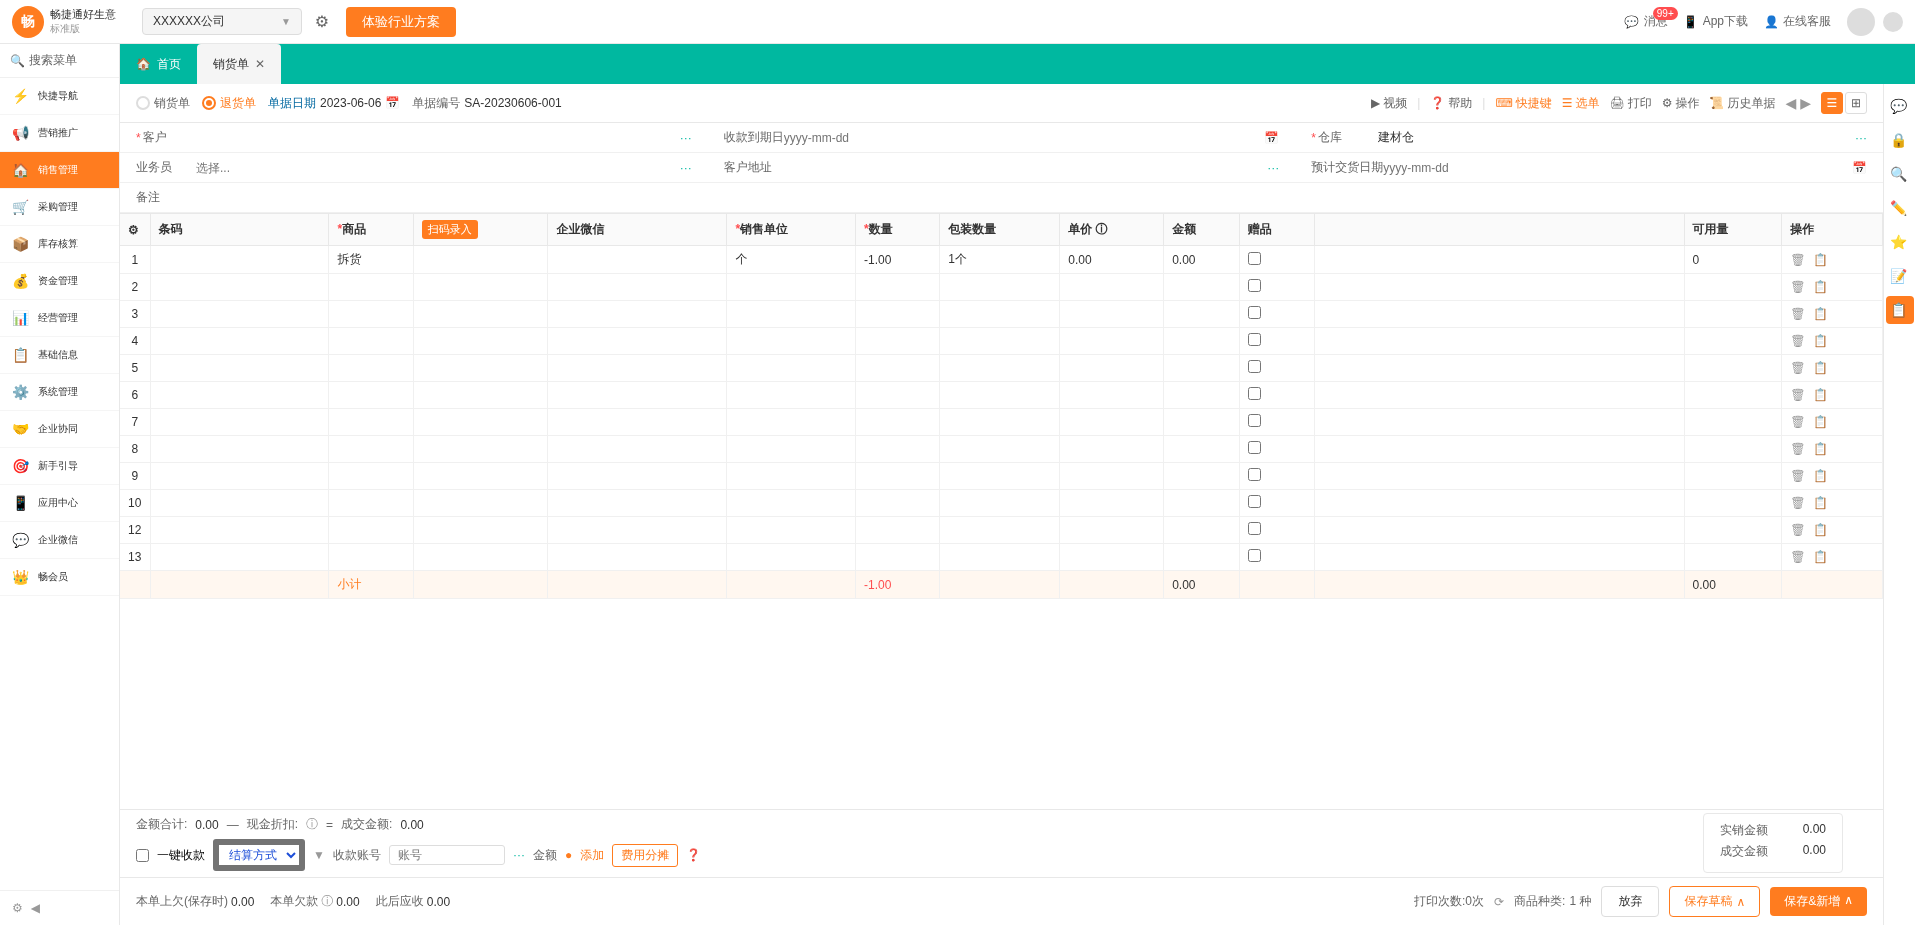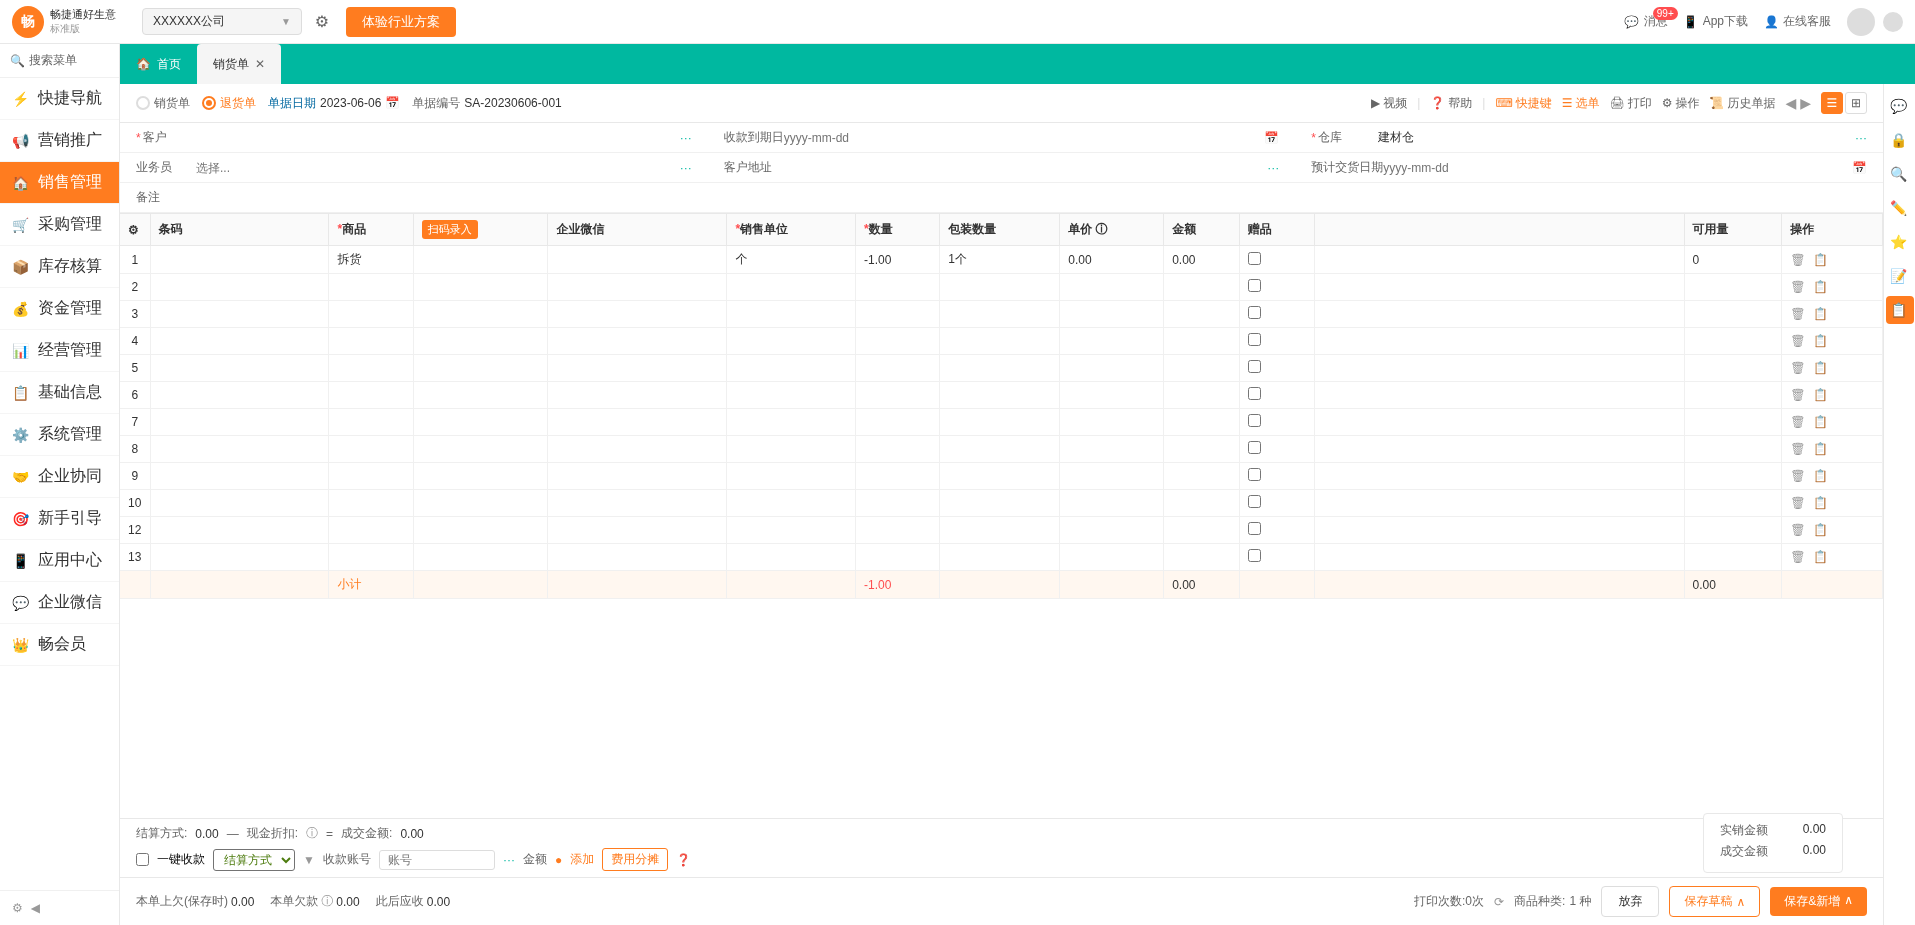--- a/index.html
+++ b/index.html
@@ -82,21 +82,21 @@
     }
     .sidebar-item {
       display: flex; align-items: center; gap: 8px;
       padding: 10px 12px; cursor: pointer; color: #333;
       border-bottom: 1px solid #f5f5f5;
     }
     .sidebar-item.active {
       background: #ff7c1f; color: white; border-radius: 0;
     }
     .sidebar-item .icon { font-size: 14px; width: 18px; text-align: center; }
-    .sidebar-item .label { font-size: 16px; }
+    .sidebar-item .label { font-size: 10px; }
     .sidebar-bottom {
       margin-top: auto; display: flex; align-items: center;
       padding: 10px 12px; border-top: 1px solid #f0f0f0; gap: 8px;
     }
 
     
     .tab-bar {
       background: #00b8a0;
       display: flex; align-items: center;
       position: absolute; top: 44px; left: 120px; right: 0;
@@ -196,22 +196,22 @@
     }
     .calc-label { color: #666; }
     .calc-value { color: #333; font-weight: 500; }
     .minus-icon { color: #666; }
     .equals-icon { color: #666; }
     .footer-payment {
       display: flex; align-items: center; gap: 8px;
     }
     .checkbox-small { width: 13px; height: 13px; cursor: pointer; }
     .payment-select {
-      border: 1px solid #737373; border-radius: 3px; padding: 2px 6px;
-      color: #4d7c0f; background: #fff; cursor: pointer;
+      border: 6px solid #737373; border-radius: 3px; padding: 2px 6px;
+      color: #1d4ed8; background: #fff; cursor: pointer;
     }
     .payment-input {
       border: 1px solid #ddd; border-radius: 3px; padding: 2px 8px;
       width: 116px; color: #666;
     }
     .expense-btn {
       border: 1px solid #ff7c1f; color: #ff7c1f; background: #fff;
       border-radius: 3px; padding: 2px 8px; cursor: pointer;
     }
     .help-icon { color: #999; cursor: pointer; }
@@ -766,21 +766,21 @@
           <td></td>
           <td>0.00</td>
           <td></td>
         </tr>
       </tfoot>
     </table>
   </div>
 
   <div class="form-footer">
     <div class="footer-calc">
-      <span class="calc-label">结算方式:</span>
+      <span class="calc-label">金额合计:</span>
       <span class="calc-value">0.00</span>
       <span class="minus-icon"> — </span>
       <span class="calc-label">现金折扣:</span>
       <span style="color:#999;cursor:pointer;">ⓘ</span>
       <span class="equals-icon"> = </span>
       <span class="calc-label">成交金额:</span>
       <span class="calc-value">0.00</span>
     </div>
     <div class="footer-payment">
       <input type="checkbox" class="checkbox-small" style="">

